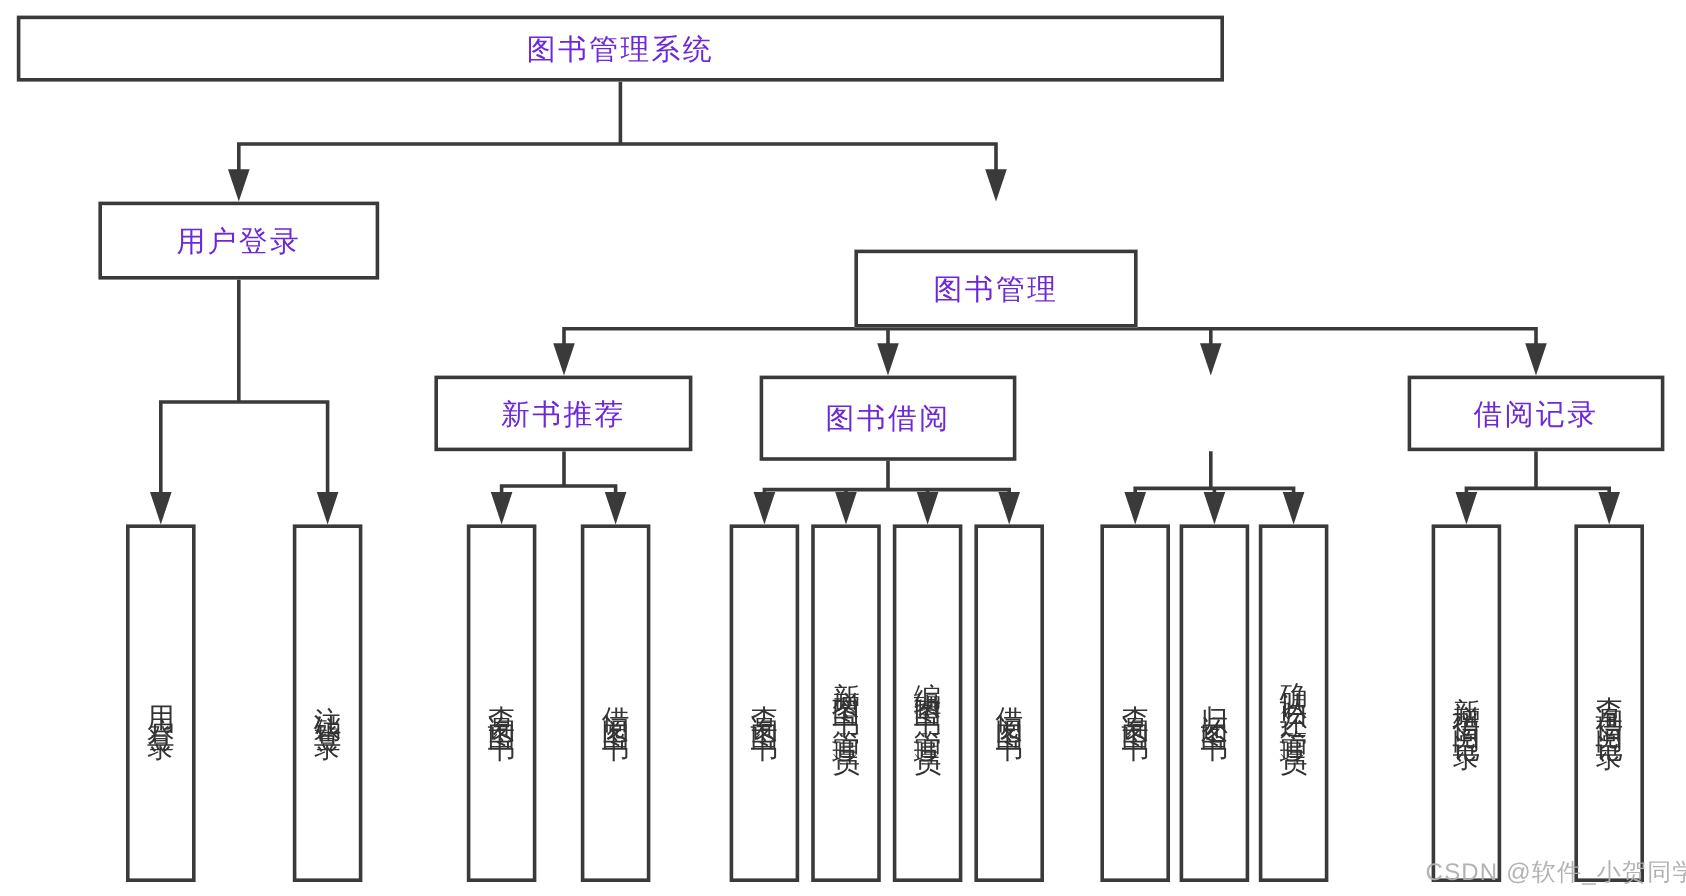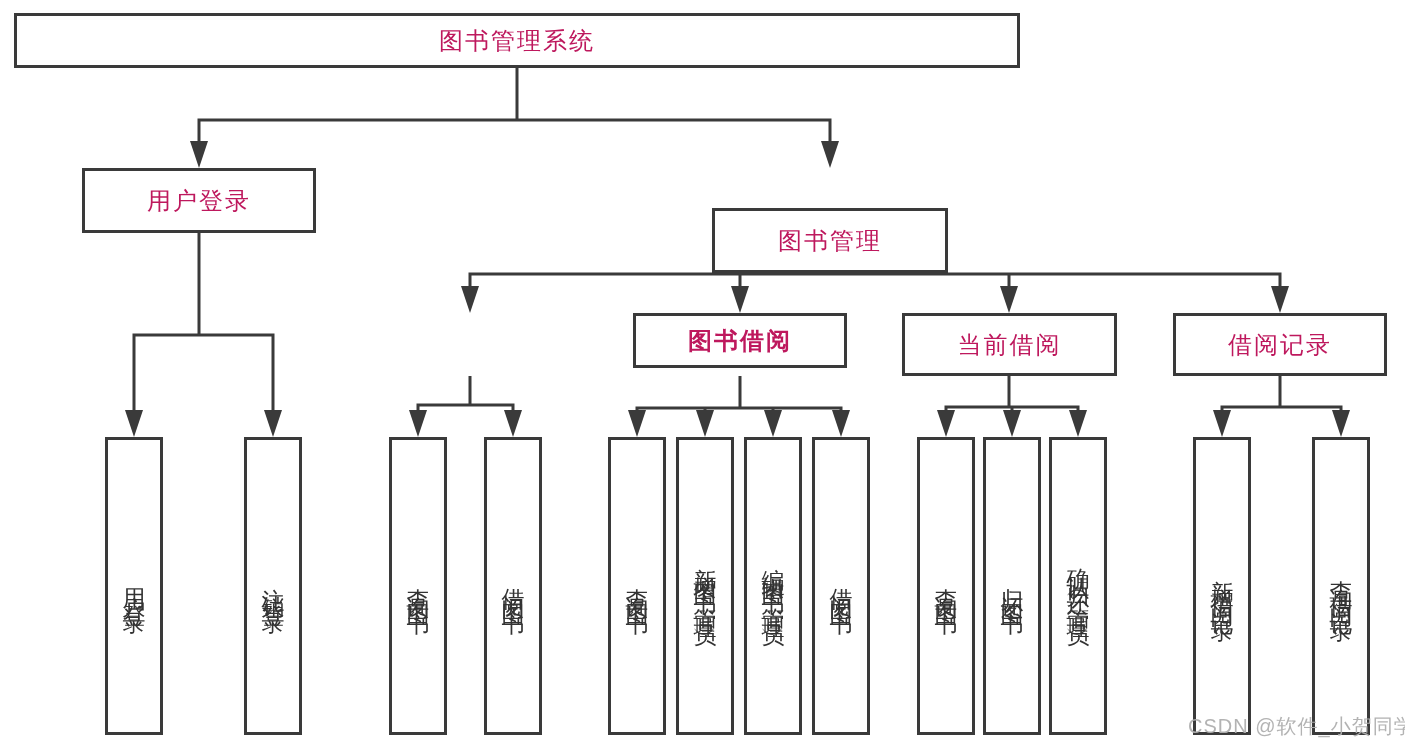--- a/index.html
+++ b/index.html
@@ -30,21 +30,21 @@
     stroke: none;
   }
 
   .node {
     position: absolute;
     border: 3px solid #3a3a3a;
     background: #ffffff;
     display: flex;
     align-items: center;
     justify-content: center;
-    color: #be185d;
+    color: #6d28d9;
     font-size: 24px;
     letter-spacing: 2px;
     z-index: 2;
   }
 
   .leaf {
     position: absolute;
     top: 437px;
     width: 58px;
     height: 298px;
@@ -129,22 +129,22 @@
       <polygon points="1222,437 1213,410 1231,410"></polygon>
       <polygon points="1341,437 1332,410 1350,410"></polygon>
     </g>
   </svg>
 
   <div class="node" style="left:14px; top:13px; width:1006px; height:55px;">图书管理系统</div>
 
   <div class="node" style="left:82px; top:168px; width:234px; height:65px;">用户登录</div>
   <div class="node" style="left:712px; top:168px; width:236px; height:65px;margin-top:40px;">图书管理</div>
 
-  <div class="node" style="left:633px; top:313px; width:214px; height:55px;font-weight:bold;">图书借阅</div>
-  <div class="node" style="left:902px; top:313px; width:215px; height:63px;">当前借阅</div>
+  <div class="node" style="left:362px; top:313px; width:215px; height:63px;">新书推荐</div>
+  <div class="node" style="left:633px; top:313px; width:214px; height:71px;">图书借阅</div>
   <div class="node" style="left:1173px; top:313px; width:214px; height:63px;">借阅记录</div>
 
   <div class="leaf" style="left:105px;">
     <span>用户登录</span>
   </div>
   <div class="leaf" style="left:244px;">
     <span>注销登录</span>
   </div>
 
   <div class="leaf" style="left:389px;">

